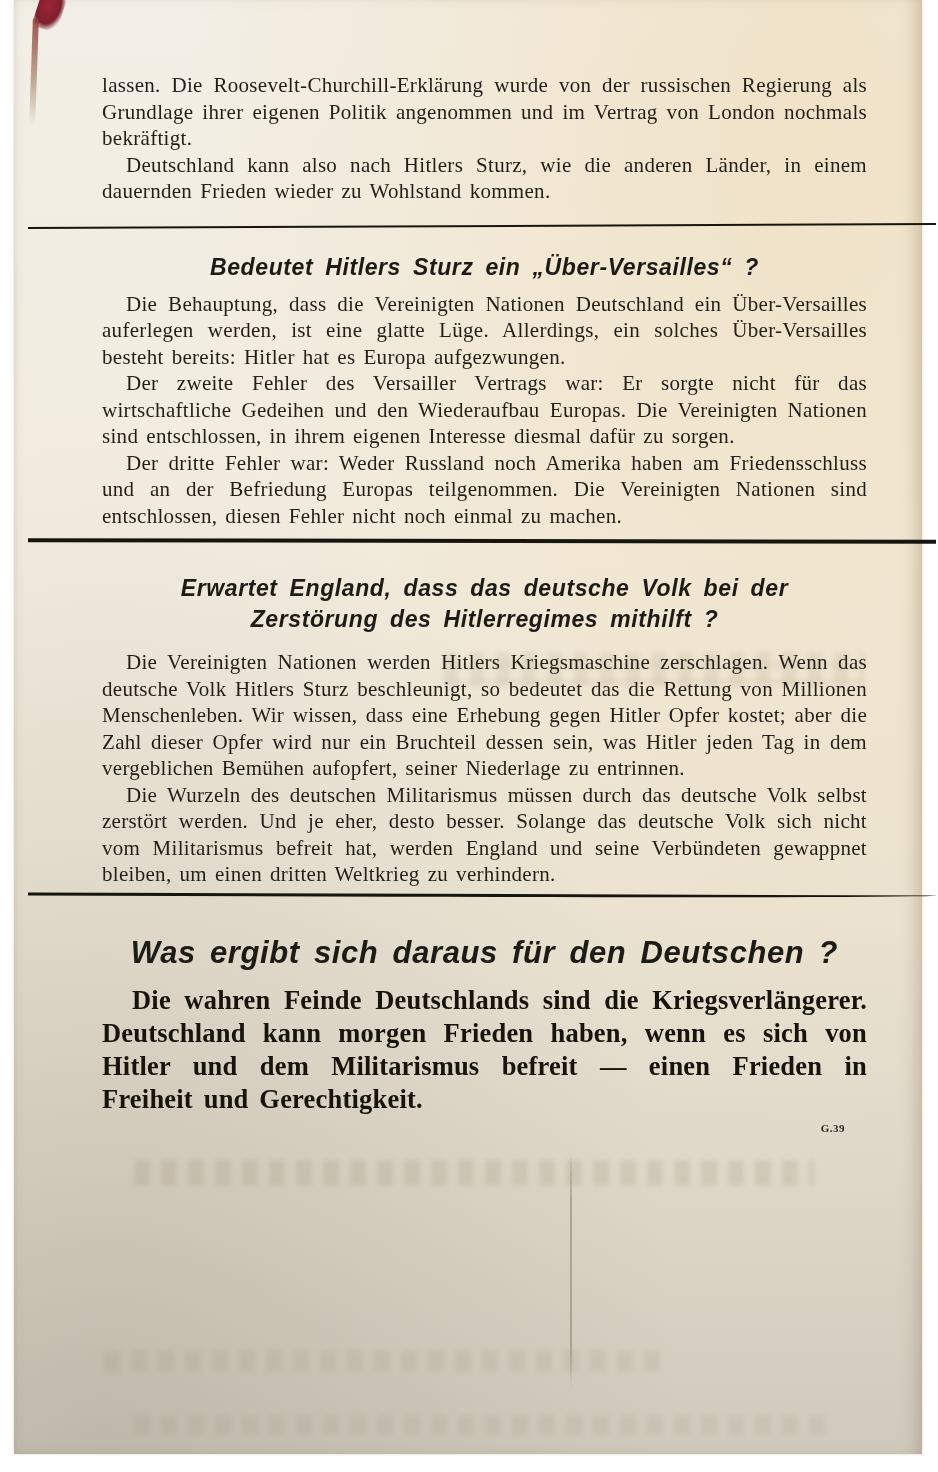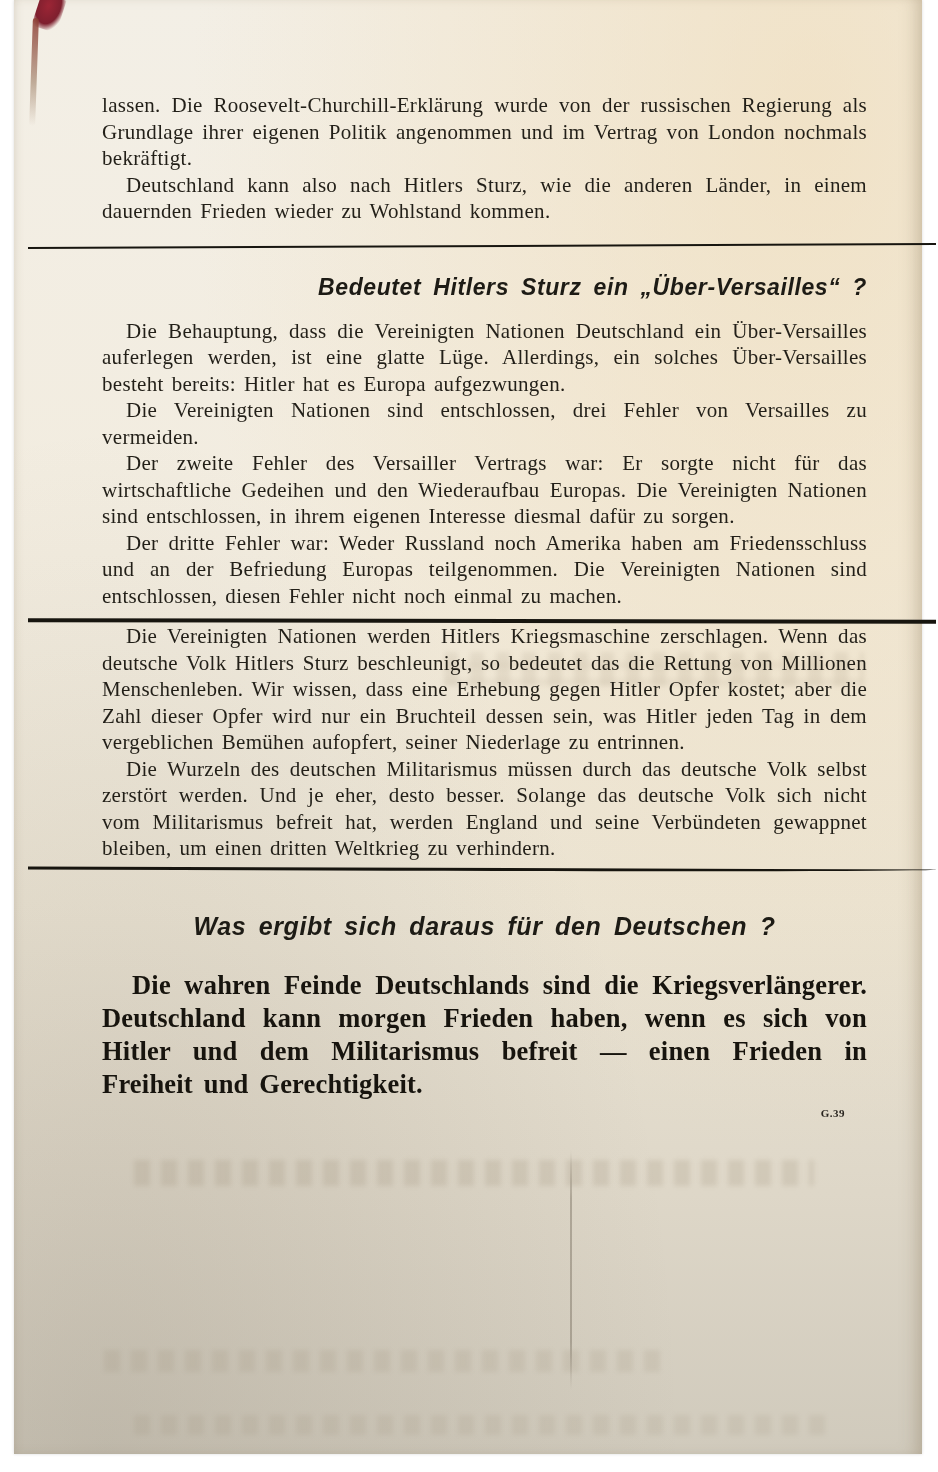--- a/index.html
+++ b/index.html
@@ -38,39 +38,39 @@
     color:#221f18;
   }
   p.body{
     margin:0;
     font-size:21px;line-height:26.5px;
     text-align:justify;
     letter-spacing:0.3px;word-spacing:2.5px;
     text-indent:24px;
   }
   p.body.noindent{text-indent:0;}
-  .intro{padding-top:48px;margin-top:44px;}
+  .intro{padding-top:72px;}
   .rule{
     position:relative;left:-74px;width:908px;height:3px;background:#17150f;
     border:none;margin:0;
   }
   .rule.r1{height:2px;margin-top:20px;transform:rotate(-0.25deg);}
   .rule.r2{height:4px;margin-top:10px;transform:rotate(0.1deg);}
   .rule.r3{height:3px;margin-top:6px;transform:rotate(0.2deg);border-radius:0 0 60%/3px 0;}
   h2.heading{
     margin:0;text-align:center;
     font-family:"Liberation Sans", sans-serif;
     font-style:italic;font-weight:bold;
     font-size:23px;line-height:31px;
     letter-spacing:0.6px;word-spacing:5px;
     color:#1d1b15;
   }
-  .s1 h2.heading{margin-top:25px;margin-bottom:15px;text-align:right;}
+  .s1 h2.heading{margin-top:25px;margin-bottom:8px;}
   .s2 h2.heading{margin-top:30px;margin-bottom:14px;padding:0 40px;}
-  .s3 h2.heading{margin-top:40px;margin-bottom:27px;font-size:25px;}
+  .s3 h2.heading{margin-top:40px;margin-bottom:16px;font-size:31px;}
   .s3 p.final{
     margin:0;
     font-weight:bold;
     font-size:26.5px;line-height:33px;
     text-align:justify;letter-spacing:0.2px;word-spacing:4px;
     text-indent:30px;
     color:#17140e;
   }
   .print-code{
     margin:6px 22px 0 0;
@@ -115,28 +115,28 @@
       <div class="intro">
         <p class="body noindent">lassen.  Die Roosevelt-Churchill-Erklärung wurde von der russischen Regierung als Grundlage ihrer eigenen Politik angenommen und im Vertrag von London nochmals bekräftigt.</p>
         <p class="body">Deutschland kann also nach Hitlers Sturz, wie die anderen Länder, in einem dauernden Frieden wieder zu Wohlstand kommen.</p>
       </div>
 
       <hr class="rule r1">
 
       <div class="s1">
         <h2 class="heading">Bedeutet Hitlers Sturz ein „Über-Versailles“ ?</h2>
         <p class="body">Die Behauptung, dass die Vereinigten Nationen Deutschland ein Über-Versailles auferlegen werden, ist eine glatte Lüge.  Allerdings, ein solches Über-Versailles besteht bereits:  Hitler hat es Europa aufgezwungen.</p>
-        <p class="body">Die Vereinigten Nationen sind entschlossen, drei Fehler von Versailles zu vermeiden.</p>
         <p class="body">Der zweite Fehler des Versailler Vertrags war:  Er sorgte nicht für das wirtschaftliche Gedeihen und den Wiederaufbau Europas.  Die Vereinigten Nationen sind entschlossen, in ihrem eigenen Interesse diesmal dafür zu sorgen.</p>
         <p class="body">Der dritte Fehler war:  Weder Russland noch Amerika haben am Friedensschluss und an der Befriedung Europas teilgenommen.  Die Vereinigten Nationen sind entschlossen, diesen Fehler nicht noch einmal zu machen.</p>
       </div>
 
       <hr class="rule r2">
 
       <div class="s2">
+        <h2 class="heading">Erwartet England, dass das deutsche Volk bei der Zerstörung des Hitlerregimes mithilft ?</h2>
         <p class="body">Die Vereinigten Nationen werden Hitlers Kriegsmaschine zerschlagen. Wenn das deutsche Volk Hitlers Sturz beschleunigt, so bedeutet das die Rettung von Millionen Menschenleben.  Wir wissen, dass eine Erhebung gegen Hitler Opfer kostet; aber die Zahl dieser Opfer wird nur ein Bruchteil dessen sein, was Hitler jeden Tag in dem vergeblichen Bemühen aufopfert, seiner Niederlage zu entrinnen.</p>
         <p class="body">Die Wurzeln des deutschen Militarismus müssen durch das deutsche Volk selbst zerstört werden.  Und je eher, desto besser.  Solange das deutsche Volk sich nicht vom Militarismus befreit hat, werden England und seine Verbündeten gewappnet bleiben, um einen dritten Weltkrieg zu verhindern.</p>
       </div>
 
       <hr class="rule r3">
 
       <div class="s3">
         <h2 class="heading">Was ergibt sich daraus für den Deutschen ?</h2>
         <p class="final">Die wahren Feinde Deutschlands sind die Kriegsverlängerer. Deutschland kann morgen Frieden haben, wenn es sich von Hitler und dem Militarismus befreit — einen Frieden in Freiheit und Gerechtigkeit.</p>
         <p class="print-code">G.39</p>

